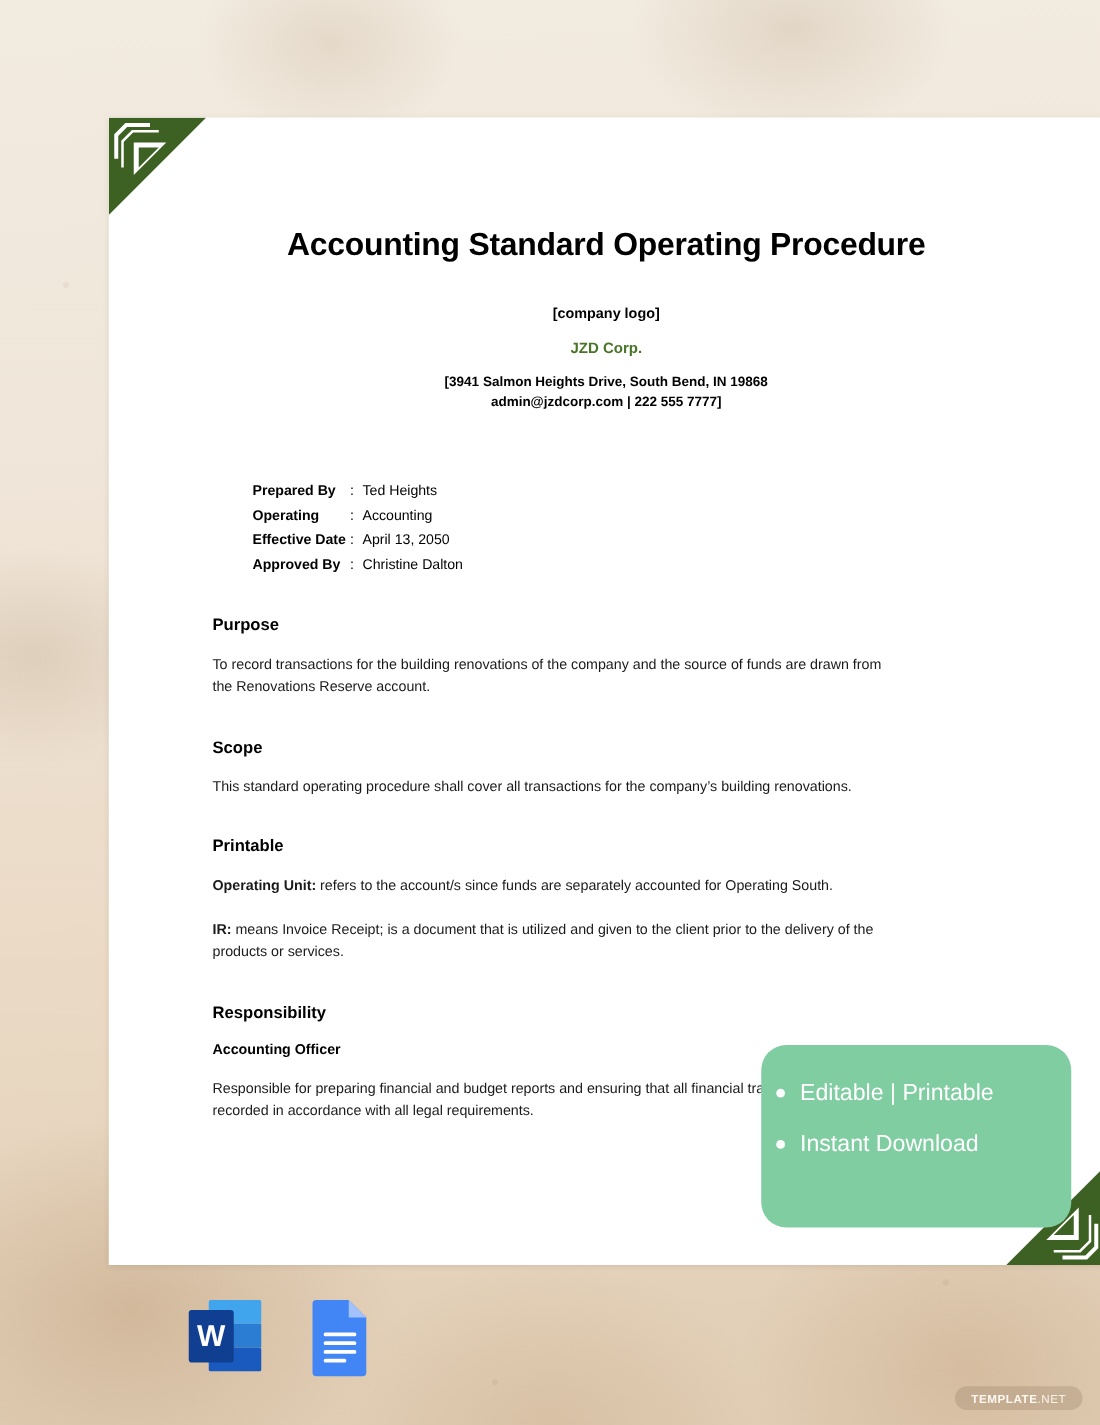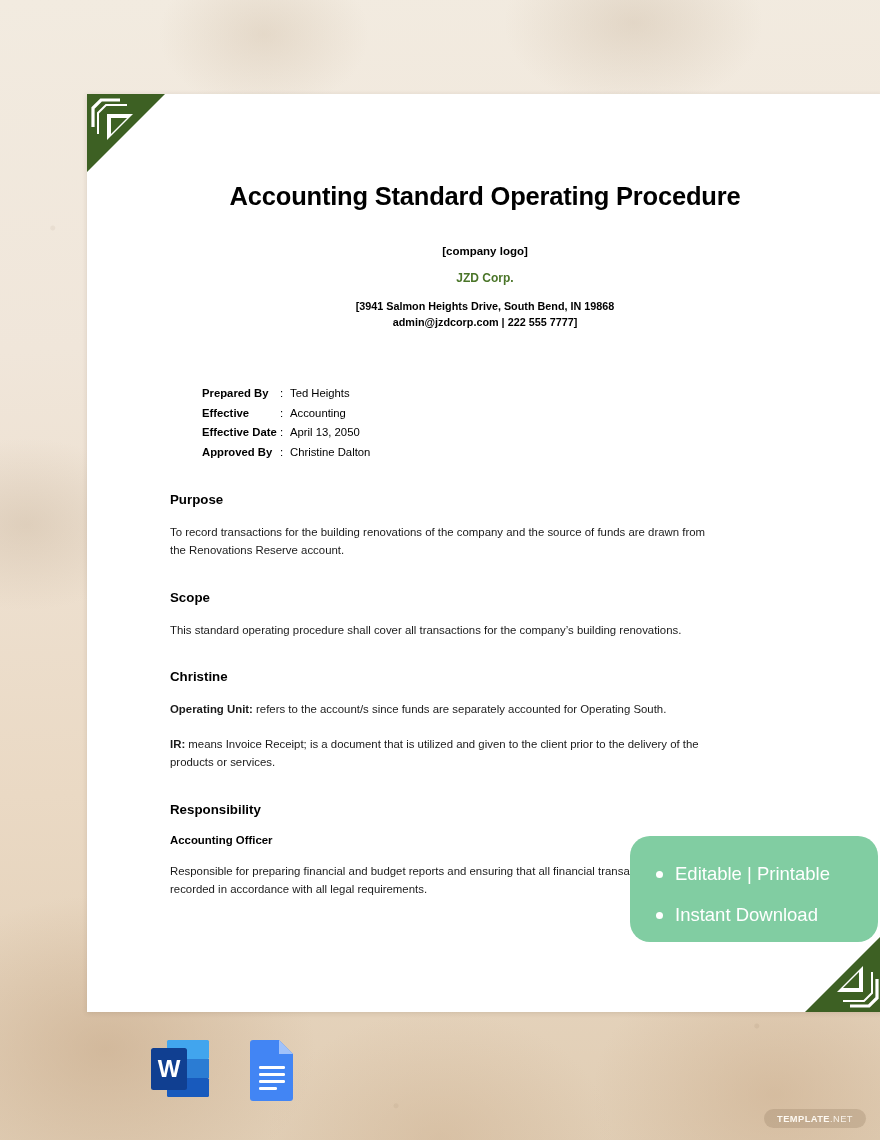--- a/index.html
+++ b/index.html
@@ -138,27 +138,27 @@
   .subhead {
     font-size: 11.4px;
     font-weight: bold;
     color: #000;
     margin-top: 17px;
   }
 
   
   #promo {
     position: absolute;
-    left: 630px;
+    left: 609px;
     top: 836px;
     width: 248px;
-    height: 106px;
+    height: 146px;
     background: #81cda2;
     border-radius: 20px;
-    padding: 28px 0 0 26px;
+    padding: 28px 0 0 12px;
   }
   .promo-item {
     display: flex;
     align-items: center;
     color: #ffffff;
     font-size: 18.5px;
     line-height: 1.1;
   }
   .promo-item + .promo-item { margin-top: 21px; }
   .promo-dot {
@@ -238,21 +238,21 @@
       <div>admin@jzdcorp.com | 222 555 7777]</div>
     </div>
 
     <div class="meta">
       <div class="meta-row">
         <span class="meta-label">Prepared By</span>
         <span class="meta-sep">:</span>
         <span class="meta-value">Ted Heights</span>
       </div>
       <div class="meta-row">
-        <span class="meta-label">Effective</span>
+        <span class="meta-label">Operating</span>
         <span class="meta-sep">:</span>
         <span class="meta-value">Accounting</span>
       </div>
       <div class="meta-row">
         <span class="meta-label">Effective Date</span>
         <span class="meta-sep">:</span>
         <span class="meta-value">April 13, 2050</span>
       </div>
       <div class="meta-row">
         <span class="meta-label">Approved By</span>
@@ -262,21 +262,21 @@
     </div>
 
     <div class="body-wrap">
 
       <h2 class="sec first">Purpose</h2>
       <p class="para">To record transactions for the building renovations of the company and the source of funds are drawn from the Renovations Reserve account.</p>
 
       <h2 class="sec">Scope</h2>
       <p class="para">This standard operating procedure shall cover all transactions for the company’s building renovations.</p>
 
-      <h2 class="sec">Christine</h2>
+      <h2 class="sec">Printable</h2>
       <p class="para">
         <span class="term">Operating Unit:</span><span> refers to the account/s since funds are separately accounted for Operating South.</span>
       </p>
       <p class="para">
         <span class="term">IR:</span><span> means Invoice Receipt; is a document that is utilized and given to the client prior to the delivery of the products or services.</span>
       </p>
 
       <h2 class="sec">Responsibility</h2>
       <div class="subhead">Accounting Officer</div>
       <p class="para">Responsible for preparing financial and budget reports and ensuring that all financial transactions are recorded in accordance with all legal requirements.</p>

